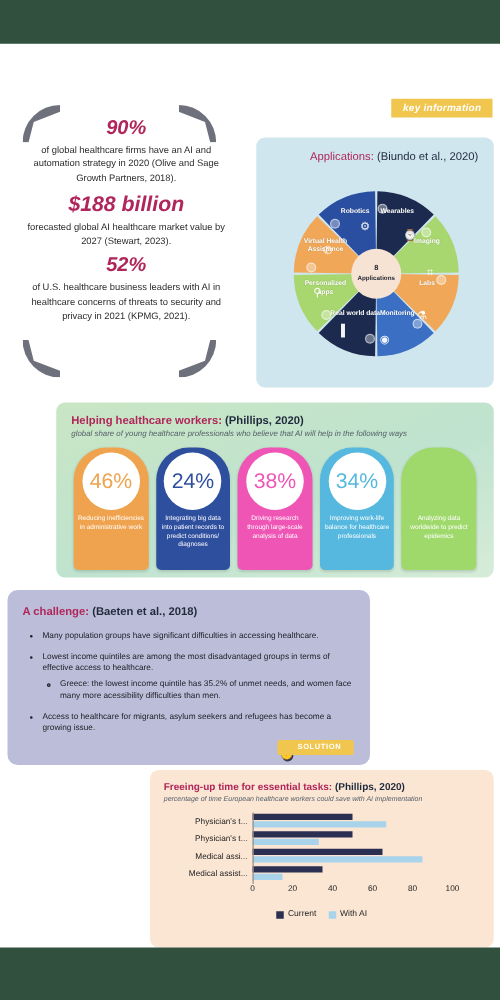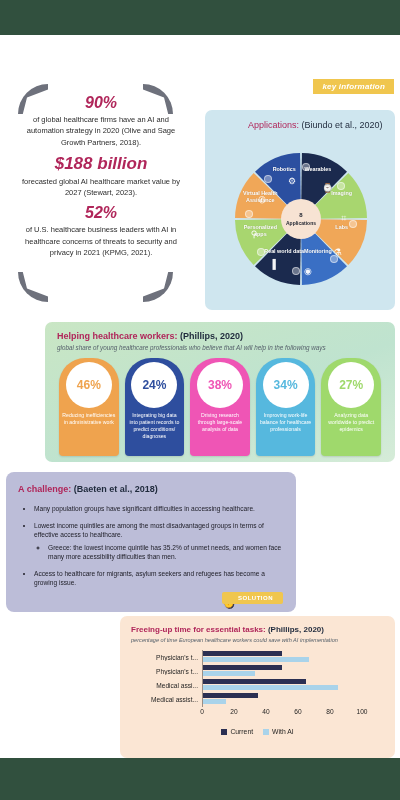--- a/index.html
+++ b/index.html
@@ -101,21 +101,21 @@
   }
   .pills { position:absolute; left:14px; top:36px; width:322px; height:98px; display:flex; gap:6px; }
   .pill {
     flex:1; border-radius:26px 26px 4px 4px; position:relative;
     box-shadow:0 1px 2px rgba(0,0,0,.12);
   }
   .pill .circle {
     position:absolute; left:50%; top:4px; transform:translateX(-50%);
     width:46px; height:46px; border-radius:50%; background:#ffffff;
     display:flex; align-items:center; justify-content:center;
-    font-size:12px; font-weight:bold;
+    font-size:17px; font-weight:normal;
   }
   .pill .cap {
     position:absolute; left:3px; right:3px; top:54px;
     color:#ffffff; font-size:5.2px; line-height:1.35; text-align:center;
   }
 
   
   .chal-panel {
     position:absolute; left:6px; top:472px; width:290px; height:140px;
     background:#bcbdd8; border-radius:8px;
@@ -266,21 +266,20 @@
         </div>
         <div class="pill" style="background: rgb(239, 85, 181);">
           <div class="circle" style="color: rgb(239, 85, 181);">38%</div>
           <div class="cap">Driving research through large-scale analysis of data</div>
         </div>
         <div class="pill" style="background: rgb(86, 184, 222);">
           <div class="circle" style="color: rgb(86, 184, 222);">34%</div>
           <div class="cap">Improving work-life balance for healthcare professionals</div>
         </div>
         <div class="pill" style="background: rgb(159, 217, 108);">
-          <div class="circle" style="color: rgb(159, 217, 108);">27%</div>
           <div class="cap">Analyzing data worldwide to predict epidemics</div>
         </div>
       </div>
   </div>
 
   <div class="chal-panel">
     <div class="chal-head">
       <span class="lbl">A challenge:</span>
       <span class="cit">(Baeten et al., 2018)</span>
     </div>

